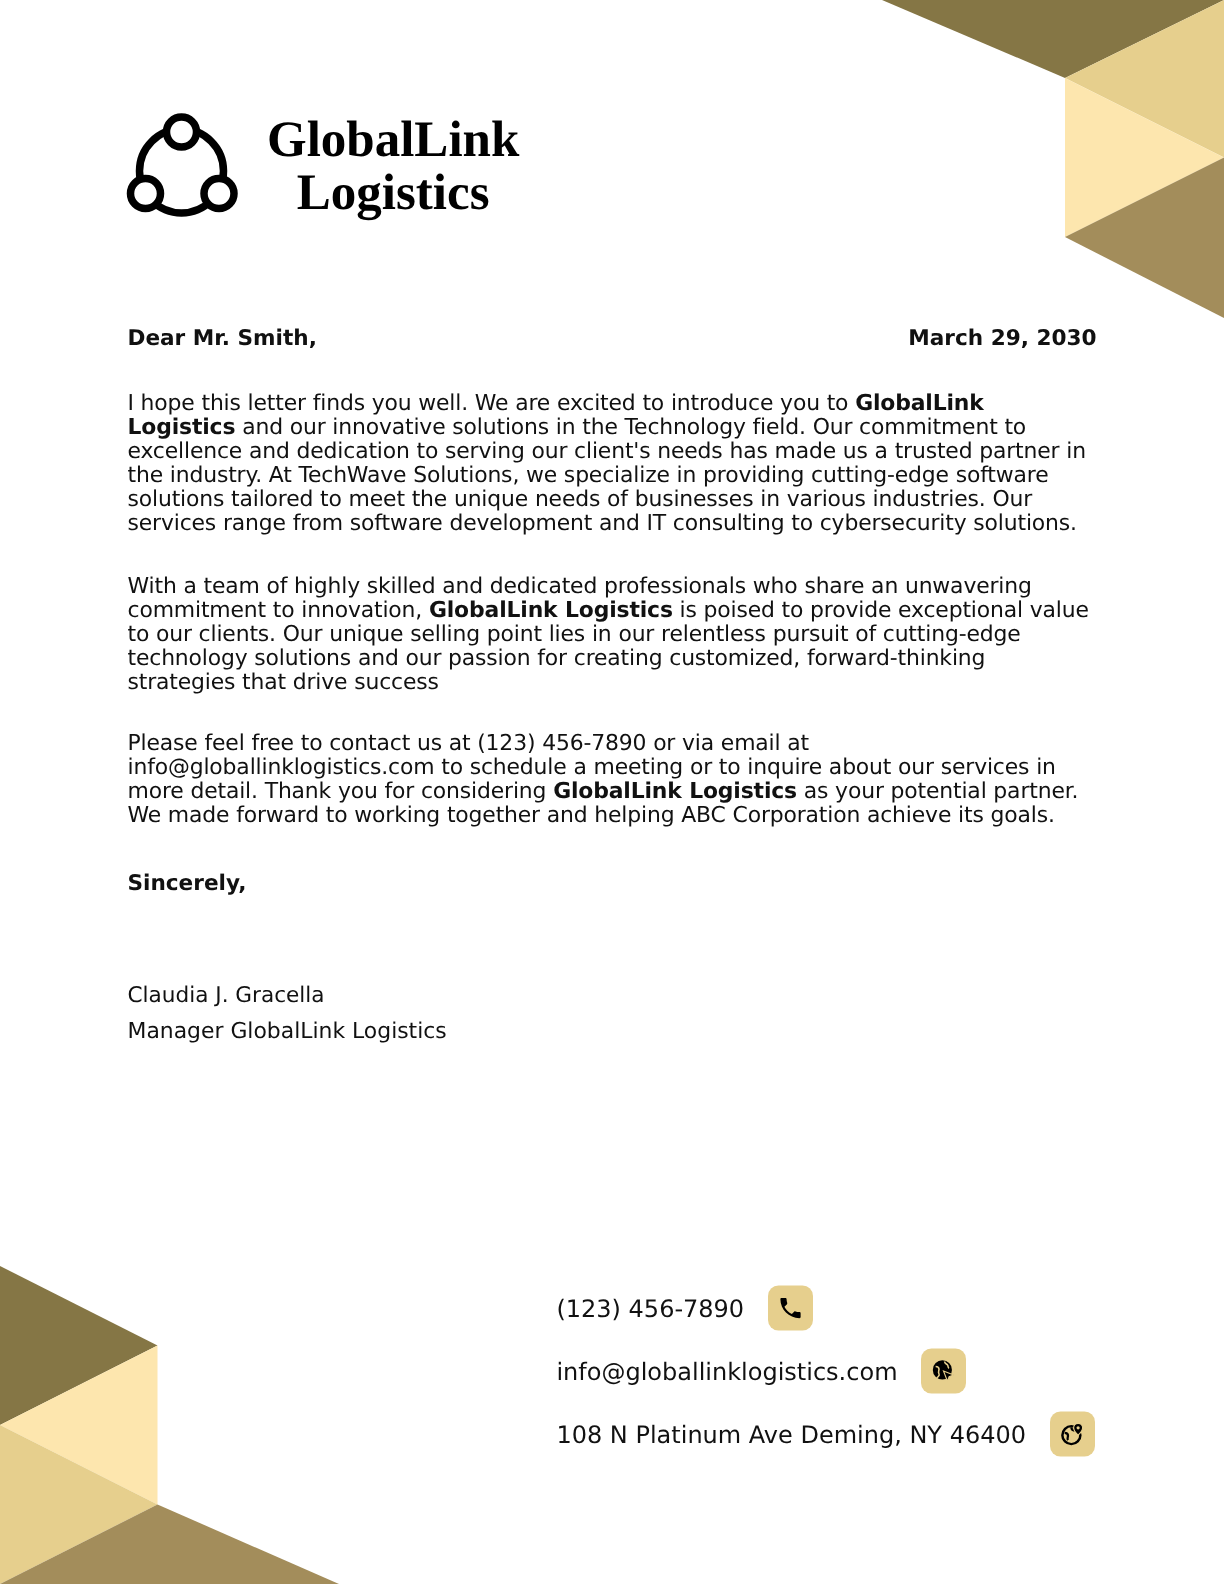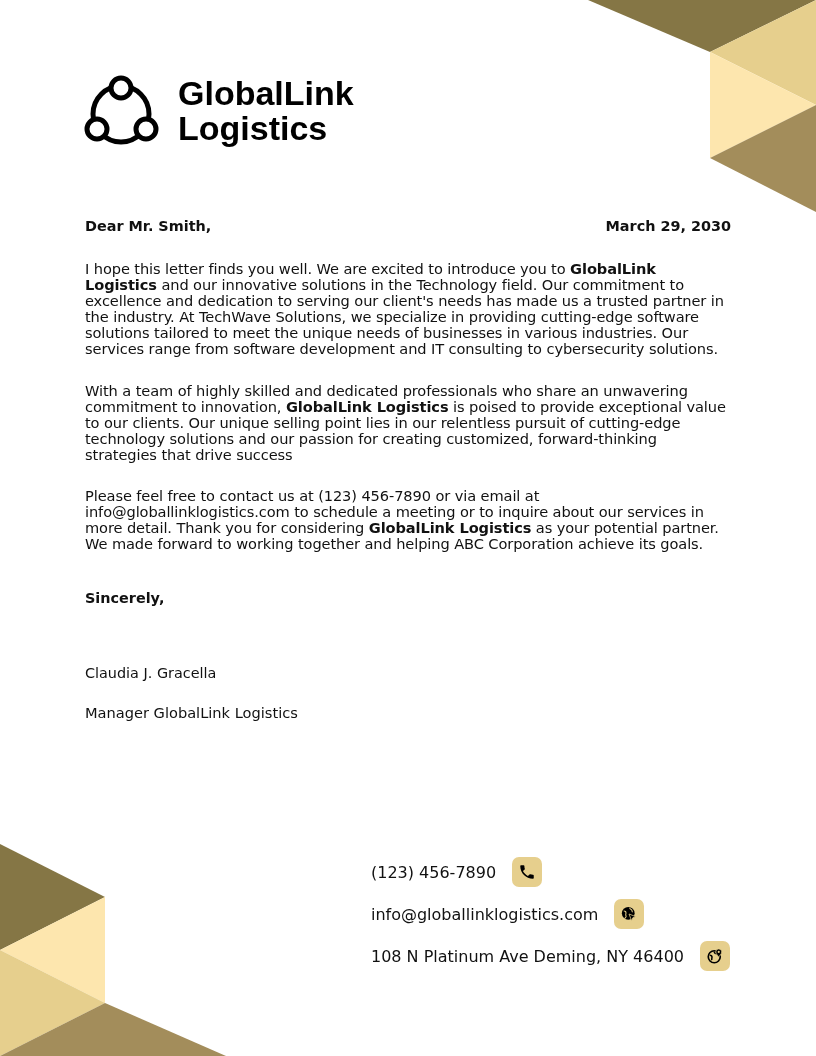--- a/index.html
+++ b/index.html
@@ -5,32 +5,32 @@
     * { margin: 0; padding: 0; box-sizing: border-box; }
     html, body { width: 816px; height: 1056px; background: #ffffff; overflow: hidden; }
     body { position: relative; font-family: "DejaVu Sans", sans-serif; color: #111111; }
 
     .decor { position: absolute; left: 0; top: 0; width: 816px; height: 1056px; pointer-events: none; }
 
     .logo { position: absolute; left: 84px; top: 74px; display: flex; align-items: center; }
     .logo-mark { width: 76px; height: 76px; }
     .logo-text {
       position: absolute; left: 94px; top: 2px;
-      font-family: Liberation Sans, sans-serif; font-weight: 700;
-      font-size: 34px; line-height: 35px; color: #000; white-space: nowrap;
+      font-family: Liberation Serif, serif; font-weight: 700;
+      font-size: 34px; line-height: 35px; color: #000; white-space: nowrap; text-align: center;
     }
 
     .letter { position: absolute; left: 85px; top: 215px; width: 646px; font-size: 14.6px; }
     .letter-head { display: flex; justify-content: space-between; font-weight: 700; line-height: 22px; font-size: 14.4px; }
     .para { line-height: 16px; margin-top: 24px; letter-spacing: -0.1px; }
     .para b { font-weight: 700; }
     .para + .para { margin-top: 25.5px; }
-    .closing { font-weight: 700; line-height: 22px; margin-top: 35px; font-size: 14.4px; }
+    .closing { font-weight: 700; line-height: 22px; margin-top: 26px; font-size: 14.4px; }
     .sig-name { font-weight: 400; line-height: 22px; margin-top: 53px; font-size: 14.4px; }
-    .sig-title { line-height: 26px; font-size: 14.6px; margin-top: 16px; }
+    .sig-title { line-height: 26px; font-size: 14.6px; }
 
     .contacts { position: absolute; right: 86px; top: 857px; }
     .contact-row { display: flex; align-items: center; height: 30px; margin-bottom: 12px; }
     .contact-text { font-size: 16px; color: #111; margin-right: 16px; white-space: nowrap; }
     .contact-icon {
       width: 30px; height: 30px; border-radius: 7px; background: #e6cf8d;
       display: flex; align-items: center; justify-content: center;
     }
     .contact-icon svg { width: 18px; height: 18px; }
   </style>

